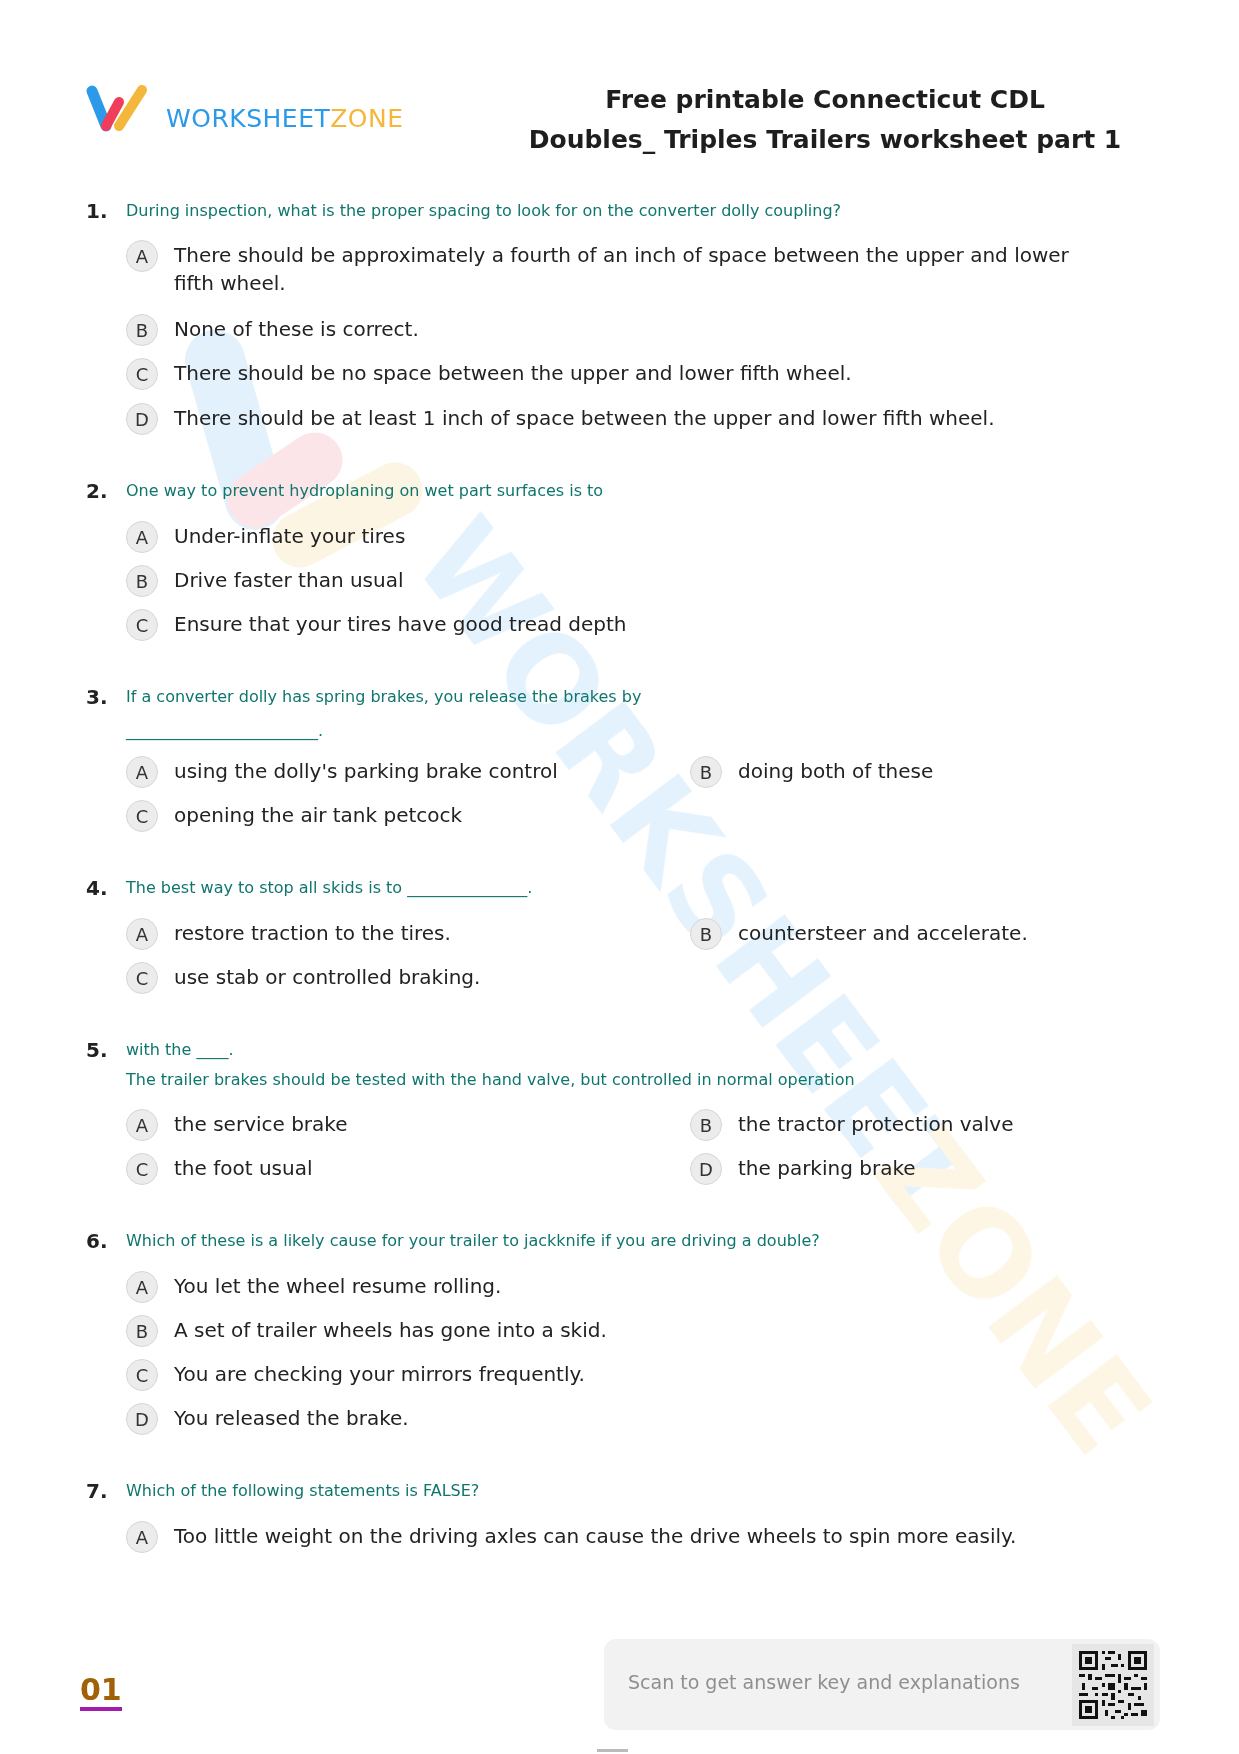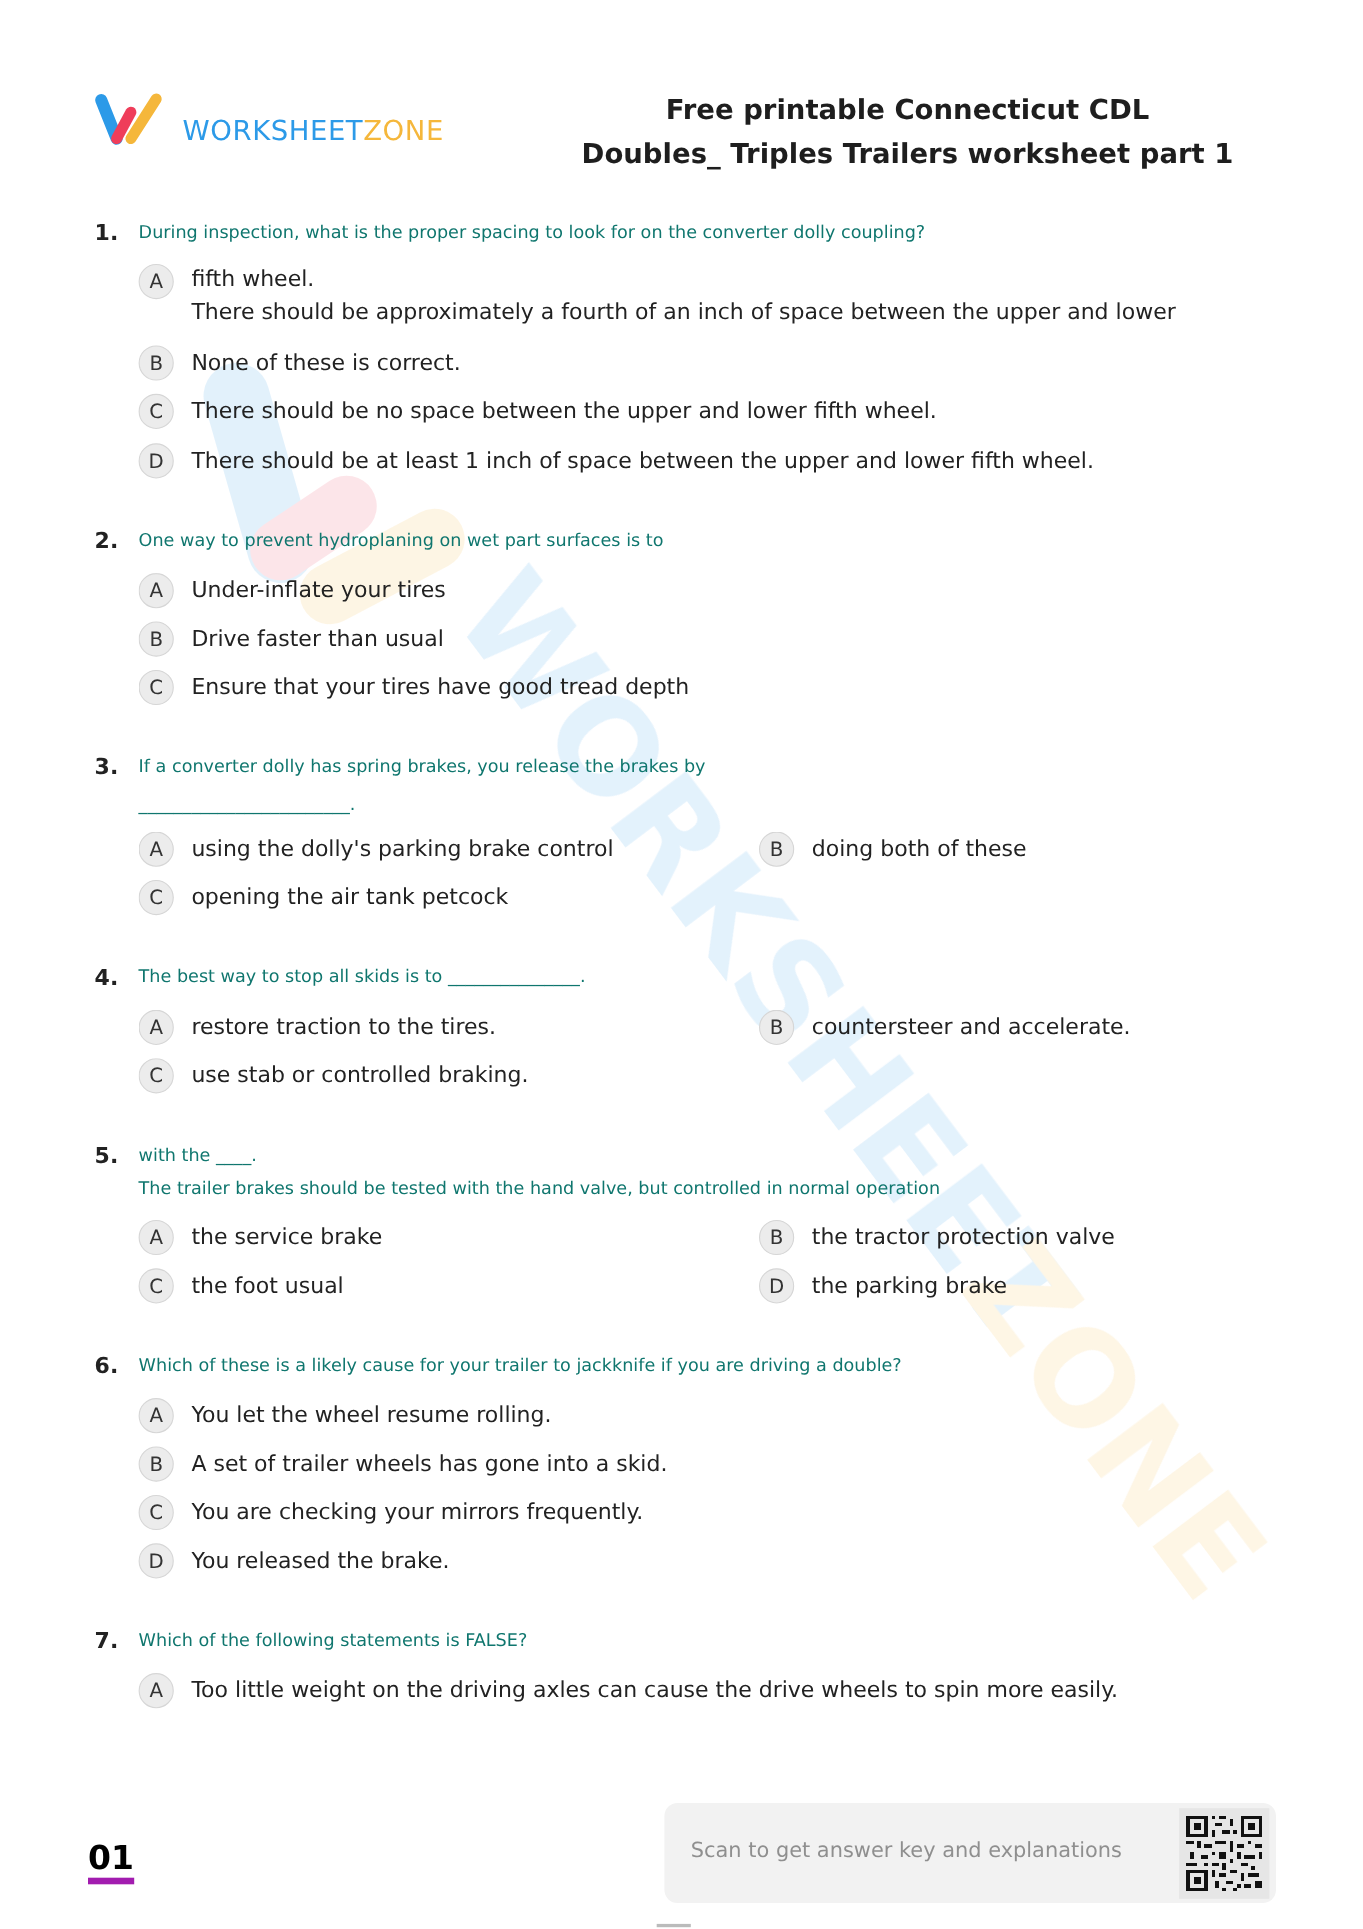--- a/index.html
+++ b/index.html
@@ -18,22 +18,22 @@
   .q-text { position:absolute; left:126px; font-size:16px; line-height:30px; color:#0f766e; width:1020px; }
   .opt { position:absolute; display:flex; align-items:flex-start; }
   .circle { width:32px; height:32px; border-radius:50%; background:#ececec; border:1px solid #d6d6d6;
             box-sizing:border-box; display:flex; align-items:center; justify-content:center;
             font-size:18px; color:#333; flex:0 0 auto; margin-top:-1px; }
   .opt-text { margin-left:16px; font-size:20px; line-height:30px; color:#222; margin-top:-1px; }
   .footer-box { position:absolute; left:604px; top:1639px; width:556px; height:91px; background:#f2f2f2;
                 border-radius:12px; }
   .footer-text { position:absolute; left:24px; top:32px; font-size:19px; color:#8f8f8f;text-align:center; }
   .qr { position:absolute; right:6px; top:5px; width:82px; height:82px; background:#e6e6e6; }
-  .page-num { position:absolute; left:80px; top:1673px; font-weight:bold; font-size:30px; color:#000000;
-              border-bottom:6px solid #a21caf; line-height:34px; padding-bottom:0px; }
+  .page-num { position:absolute; left:80px; top:1673px; font-weight:bold; font-size:30px; color:#a16207;
+              border-bottom:4px solid #a21caf; line-height:34px; padding-bottom:0px; }
   .bottom-line { position:absolute; left:597px; top:1749px; width:31px; height:3px; background:#bbb; }
 </style>
 </head>
 <body>
 
 <svg class="wm" viewBox="0 0 1239 1754" xmlns="http://www.w3.org/2000/svg">
   <g opacity="0.13">
     <line x1="215" y1="360" x2="255" y2="500" stroke="#2c9ae8" stroke-width="60" stroke-linecap="round"></line>
     <line x1="255" y1="500" x2="315" y2="460" stroke="#ef3d5a" stroke-width="55" stroke-linecap="round"></line>
     <line x1="300" y1="540" x2="395" y2="490" stroke="#f5b73b" stroke-width="55" stroke-linecap="round"></line>
@@ -56,22 +56,22 @@
 <div class="title">
   <div>Free printable Connecticut CDL</div>
   <div>Doubles_ Triples Trailers worksheet part 1</div>
 </div>
 
 <div class="q-num" style="top:197px">1.</div>
 <div class="q-text" style="top:196px">During inspection, what is the proper spacing to look for on the converter dolly coupling?</div>
 <div class="opt" style="left:126px; top:241px">
   <div class="circle">A</div>
   <div class="opt-text">
+    <div>There should be approximately a fourth of an inch of space between the upper and lower</div>
     <div style="margin-top:-2px">fifth wheel.</div>
-    <div>There should be approximately a fourth of an inch of space between the upper and lower</div>
   </div>
 </div>
 <div class="opt" style="left:126px; top:315px">
   <div class="circle">B</div>
   <div class="opt-text">None of these is correct.</div>
 </div>
 <div class="opt" style="left:126px; top:359px">
   <div class="circle">C</div>
   <div class="opt-text">There should be no space between the upper and lower fifth wheel.</div>
 </div>

